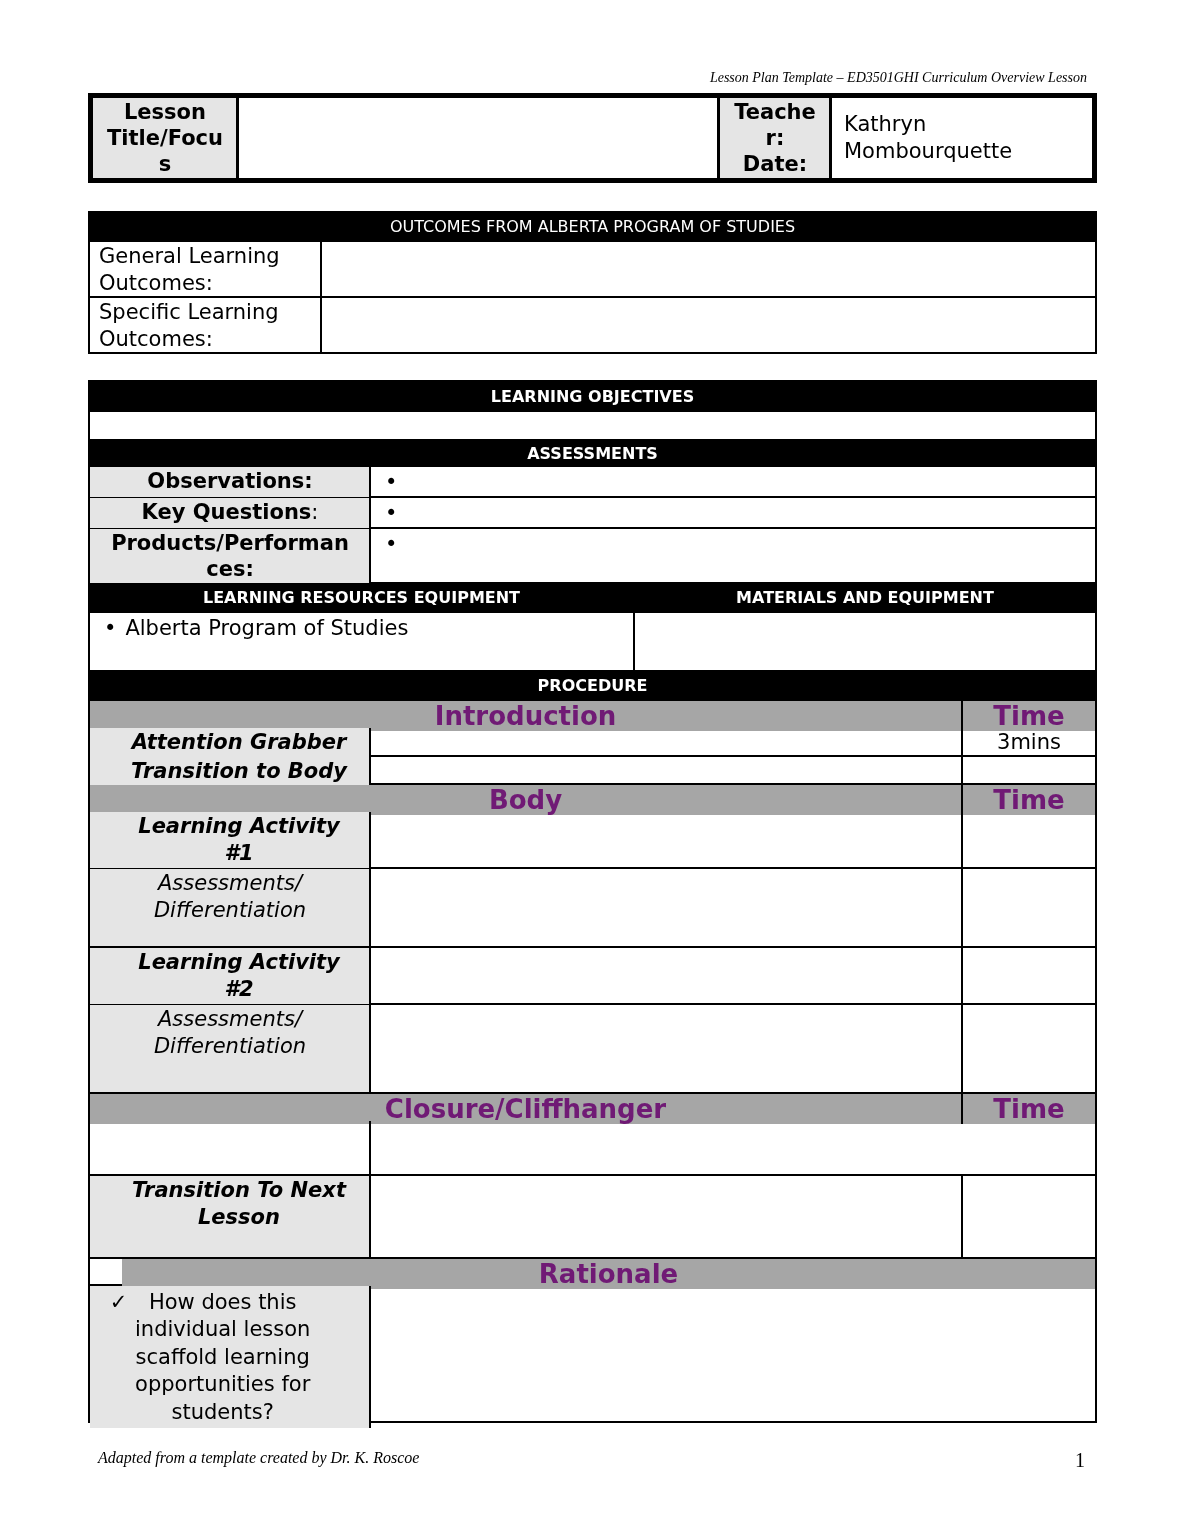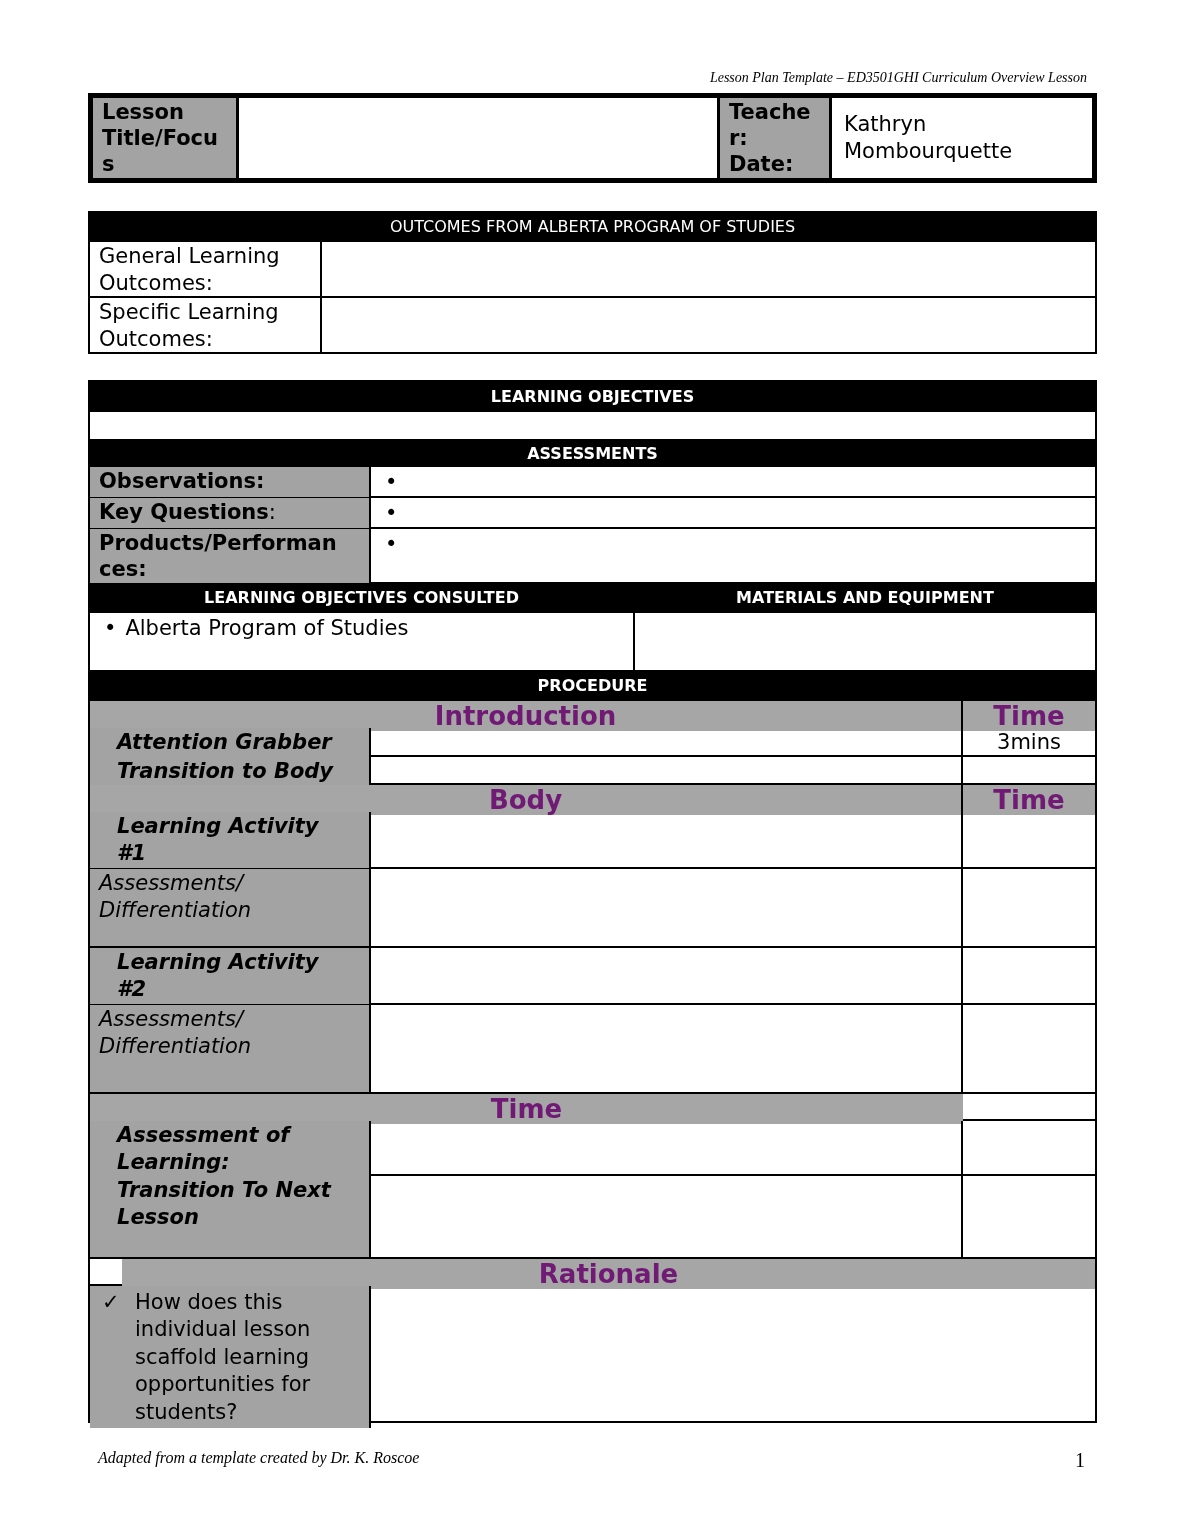--- a/index.html
+++ b/index.html
@@ -26,21 +26,21 @@
   
   .tbl-header {
     margin-top: 4px;
     border: 5px solid #000;
     display: grid;
     grid-template-columns: 146px 481px 112px 1fr;
     height: 90px;
   }
   .tbl-header > div { border-right: 3px solid #000; }
   .tbl-header > div:last-child { border-right: none; }
-  .cell-gray { background: #a3a3a3; }
+  .cell-gray { background: #e5e5e5; text-align: center; }
   .lbl { font-size: 21px; font-weight: bold; line-height: 26px; padding: 1px 8px 1px 9px; }
   .teacher-name { display: flex; align-items: center; padding-left: 12px; font-size: 21px; line-height: 27px; }
 
   
   .tbl { border: 2px solid #000; }
   .row { display: grid; border-top: 2px solid #000; }
   .row:first-child { border-top: none; }
   .row > div { border-right: 2px solid #000; }
   .row > div:last-child { border-right: none; }
 
@@ -143,21 +143,21 @@
       <div class="cell-gray lbl"><span>Key Questions</span><span style="font-weight:normal">:</span></div>
       <div class="bullet-cell"><span class="b">•</span><span></span></div>
     </div>
     <div class="row row-assess" style="height:55px;">
       <div class="cell-gray lbl preline"><span>Products/Performan
 ces:</span><span style="font-weight:normal"></span></div>
       <div class="bullet-cell"><span class="b">•</span><span></span></div>
     </div>
 
     <div class="row row-res" style="height:29px;">
-      <div class="bar-black bold" style="border-right-color:#000;">LEARNING OBJECTIVES CONSULTED</div>
+      <div class="bar-black bold" style="border-right-color:#000;">LEARNING RESOURCES EQUIPMENT</div>
       <div class="bar-black bold">MATERIALS AND EQUIPMENT</div>
     </div>
     <div class="row row-res" style="height:59px;">
       <div class="bullet-cell"><span class="b">•</span><span>Alberta Program of Studies</span></div>
       <div></div>
     </div>
 
     <div class="row" style="grid-template-columns:1fr; height:29px;">
       <div class="bar-black bold">PROCEDURE</div>
     </div>
@@ -200,25 +200,24 @@
       <div class="time-val"></div>
     </div>
     <div class="row row-proc" style="height:89px;">
       <div class="cell-gray lbl-italic-normal preline">Assessments/
 Differentiation</div>
       <div></div>
       <div class="time-val"></div>
     </div>
 
     <div class="row bar-proc" style="height:27px;">
+      <div class="bar-gray">Closure/Cliffhanger</div>
       <div class="bar-gray">Time</div>
     </div>
     <div class="row row-proc" style="height:55px;">
-      <div class="cell-gray lbl-italic preline">Assessment of
-Learning:</div>
       <div></div>
       <div class="time-val"></div>
     </div>
     <div class="row row-proc" style="height:83px;">
       <div class="cell-gray lbl-italic preline">Transition To Next
 Lesson</div>
       <div></div>
       <div class="time-val"></div>
     </div>
 

